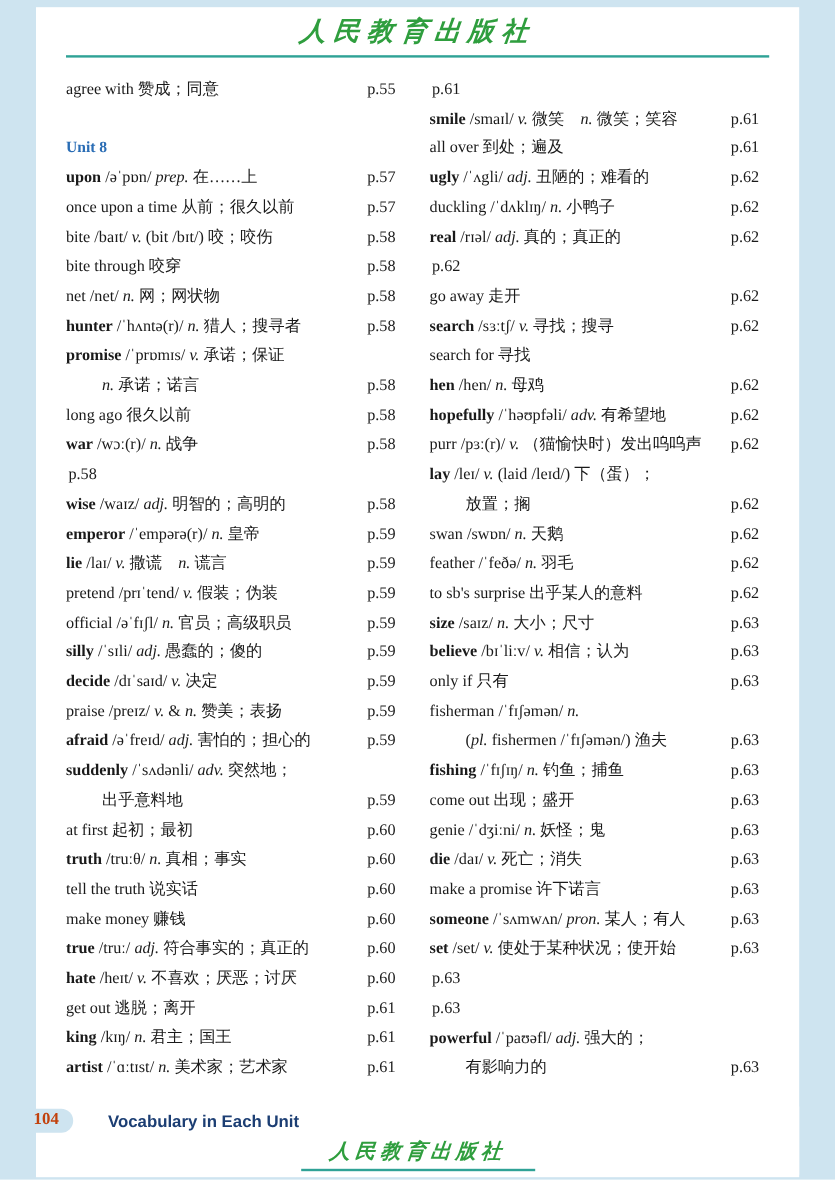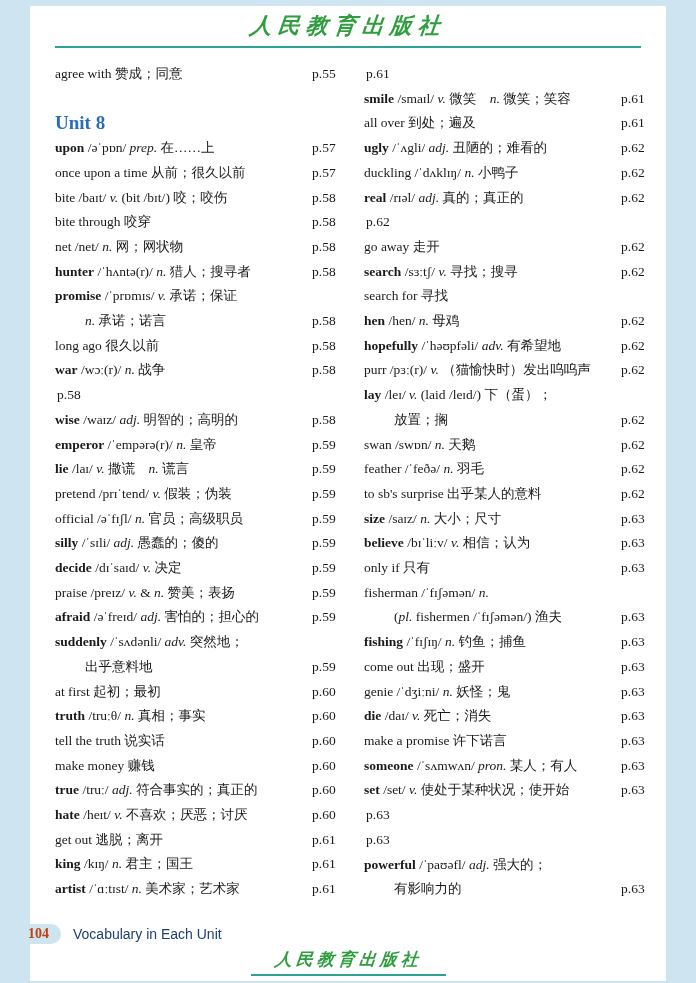--- a/index.html
+++ b/index.html
@@ -27,40 +27,40 @@
     transform: skewX(-6deg);
   }
   .header-rule {
     height: 2px;
     background: #2fa296;
     margin: 5px 25px 0 25px;
   }
   .content {
     display: flex;
     gap: 20px;
-    padding: 14px 13px 0 25px;
+    padding: 14px 25px 0 25px;
     justify-content: flex-end;
   }
   .col { flex: 1; min-width: 0; }
   .vocab-line {
     display: flex;
     align-items: baseline;
     line-height: 24.7px;
     font-size: 13.5px;
     white-space: nowrap;
   }
   .entry-text { flex: 1; overflow: hidden; }
   .vocab-line.indent .entry-text { padding-left: 30px; }
   .page-ref { flex-shrink: 0; width: 34px; text-align: left; padding-left: 2px; }
   .seg-b { font-weight: bold; }
   .seg-i { font-style: italic; }
   .unit-heading {
     color: #2a6db5;
     font-weight: bold;
-    font-size: 19px;
+    font-size: 13px;
     line-height: 24.7px;
   }
   .vocab-spacer { height: 24.7px; }
   .footer {
     position: absolute;
     left: 0; right: 0; bottom: 2px;
     background: #ffffff;
   }
   .footer-row {
     display: flex;
@@ -70,23 +70,23 @@
   .page-badge {
     margin-left: -14px;
     background: #cee4f0;
     color: #c2410c;
     font-weight: bold;
     font-size: 14px;
     padding: 2px 12px;
     border-radius: 12px;
   }
   .footer-title {
-    margin-left: 12px;
+    margin-left: 29px;
     color: #1c3e73;
-    font-weight: normal;
+    font-weight: bold;
     font-size: 14px;
     font-family: "Liberation Sans", sans-serif;
   }
   .footer-logo-wrap { text-align: center; margin-top: 2px; padding-bottom: 3px; }
   .brand-logo.small { font-size: 17px; letter-spacing: 4px; }
   .footer-rule {
     width: 195px;
     height: 2px;
     background: #2fa296;
     margin: 3px auto 0 auto;

